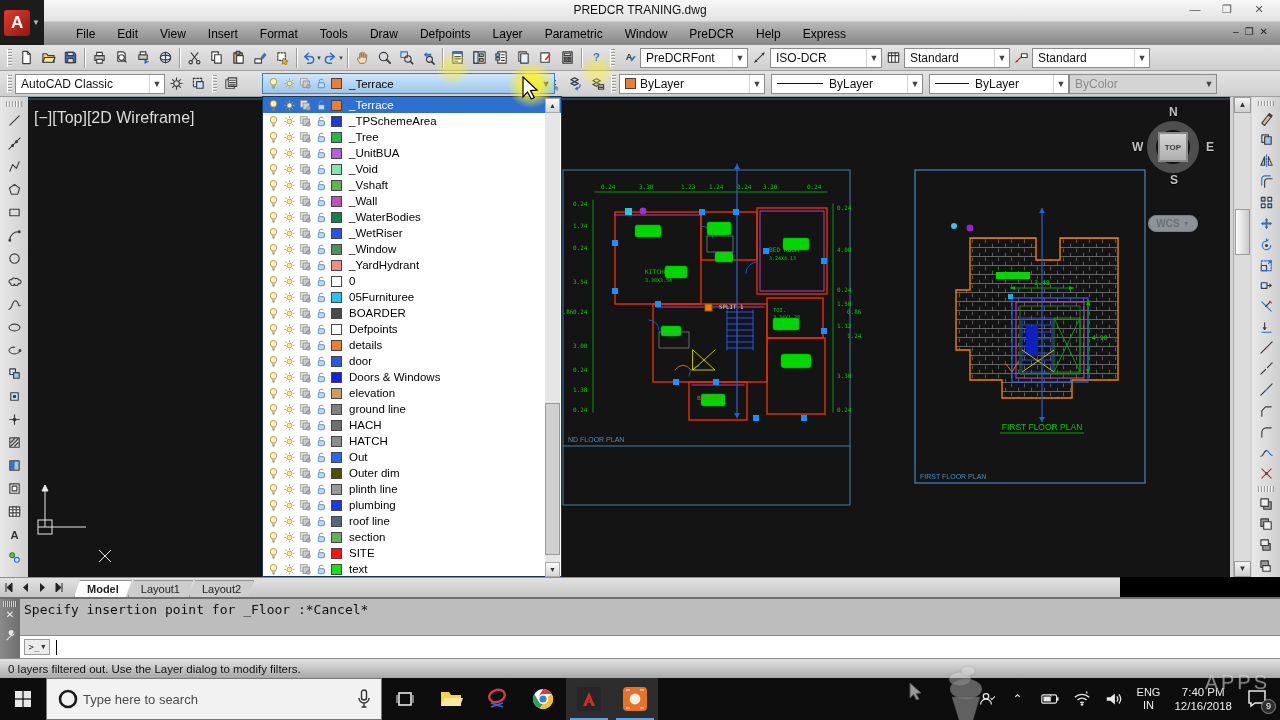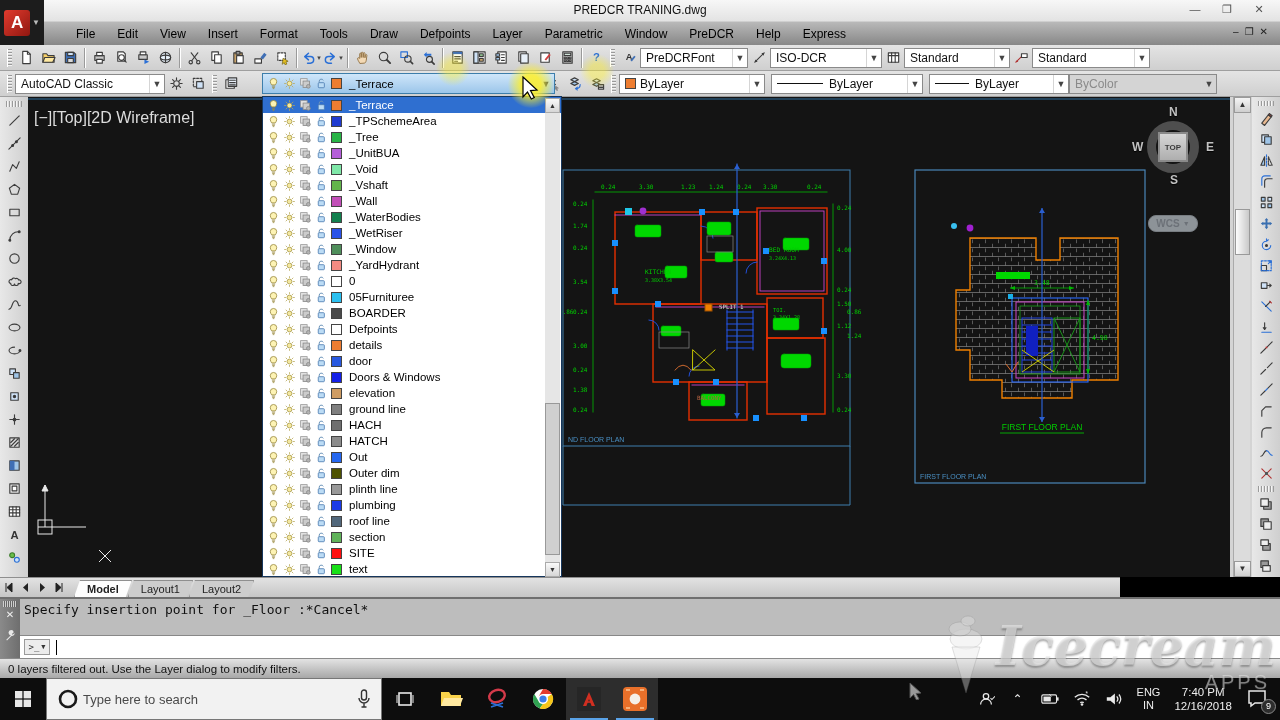--- a/index.html
+++ b/index.html
@@ -2083,15 +2083,14 @@
   </svg>
 <div id="watermark">
   <svg id="wm-cone" width="70" height="86" viewBox="0 0 70 86">
       <g fill="rgba(228,228,228,.7)" stroke="rgba(120,120,120,.4)">
         <ellipse cx="36" cy="26" rx="16" ry="10"></ellipse>
         <ellipse cx="30" cy="16" rx="11" ry="7"></ellipse>
         <ellipse cx="38" cy="8" rx="7" ry="5"></ellipse>
         <path d="M22 34l14 46 14-46z"></path>
       </g>
     </svg>
-  <div id="wm-brand">Icecream</div>
   <div id="wm-sub">APPS</div>
 </div>
 
 </body></html>

